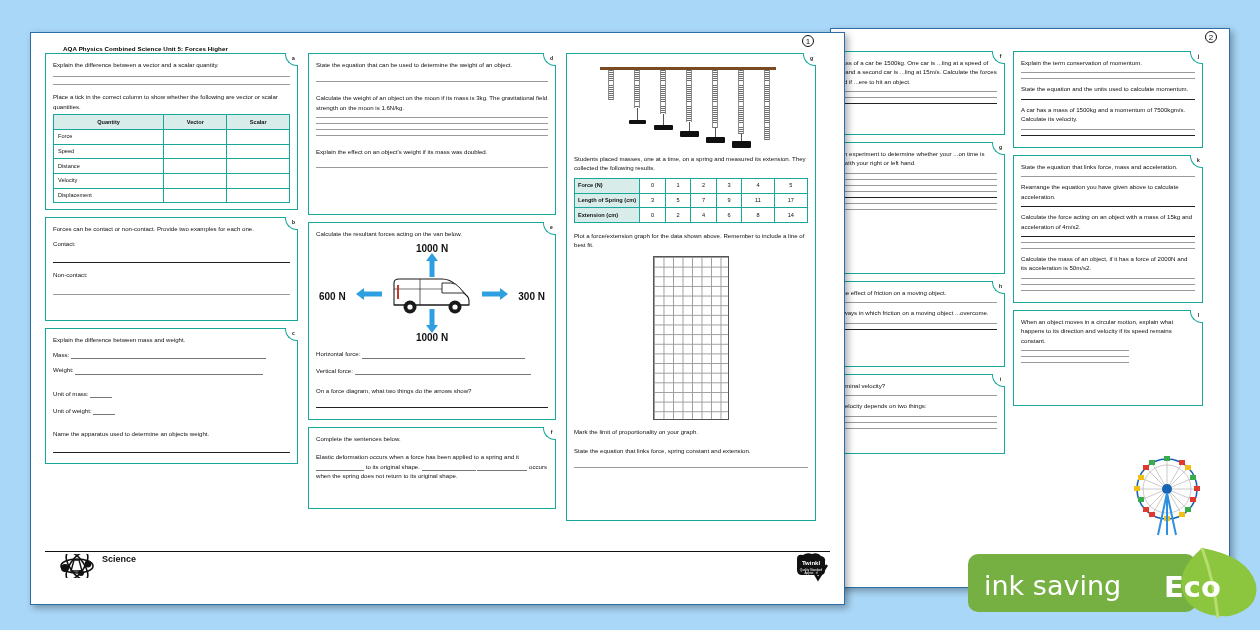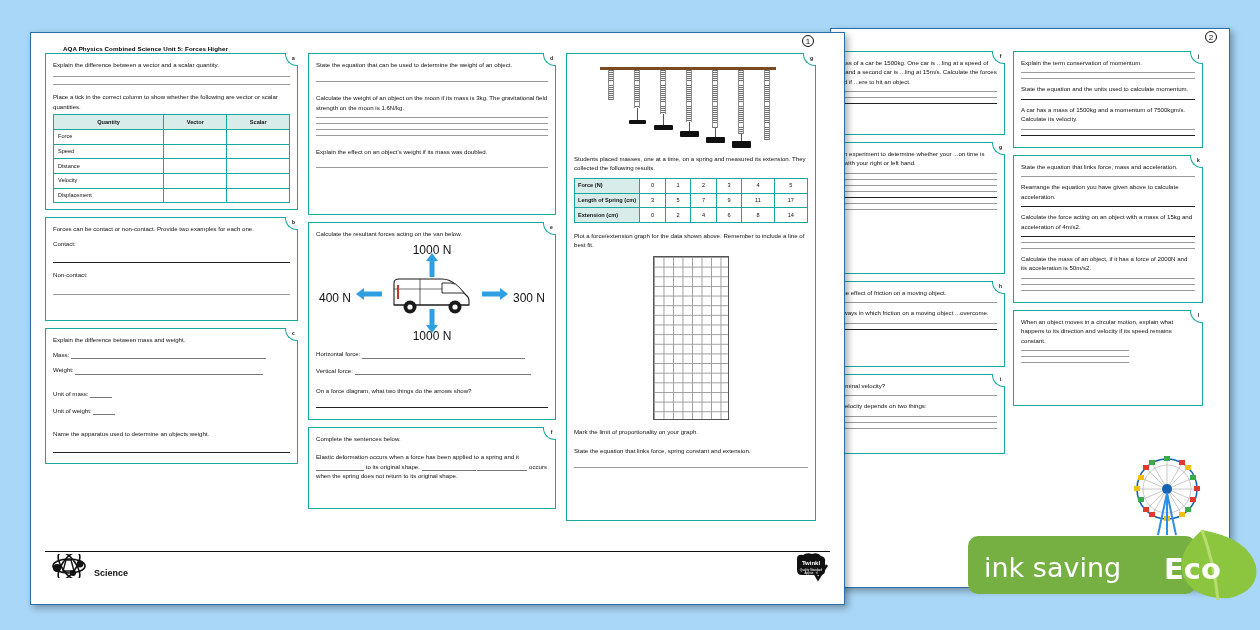--- a/index.html
+++ b/index.html
@@ -89,21 +89,21 @@
   }
   table.grid-tbl th { background: #d8ece9; font-weight: bold; }
   table.grid-tbl td.lbl {
     background: #d8ece9; font-weight: bold; text-align: left;
     width: 28%; line-height: 1.25;
   }
   table.vs-tbl td.qcell { text-align: left; padding-left: 4px; }
 
   
   .van-wrap { position: relative; height: 104px; margin: 3px 0 2px; }
-  .force-lbl { position: absolute; font-size: 12px; font-weight: normal; color: #111; }
+  .force-lbl { position: absolute; font-size: 10px; font-weight: bold; color: #111; }
   .fl-top { top: 0; left: 50%; transform: translateX(-50%); }
   .fl-bot { bottom: 0; left: 50%; transform: translateX(-50%); }
   .fl-left { left: 3px; top: 48px; }
   .fl-right { right: 3px; top: 48px; }
   .arrow { position: absolute; }
 
   
   .spring-fig { position: relative; height: 88px; margin: 2px 0 4px; }
   .spring-bar { position: absolute; left: 26px; top: 5px; width: 176px; height: 3px; background: #7a4a22; }
   .spring { position: absolute; width: 6px; background:
@@ -117,26 +117,26 @@
     margin: 6px auto 7px; width: 76px; height: 164px;
     border: 1px solid #555;
     background-image:
       linear-gradient(to right, #9d9d9d 0.6px, transparent 0.6px),
       linear-gradient(to bottom, #9d9d9d 0.6px, transparent 0.6px);
     background-size: 9.5px 9.65px;
   }
 
   
   .footer-rule { position: absolute; left: 14px; right: 14px; bottom: 52px; border-top: 1.4px solid #111; }
-  .footer-brand { position: absolute; left: 20px; bottom: 26px; display: flex; align-items: flex-end; gap: 7px; }
+  .footer-brand { position: absolute; left: 28px; bottom: 26px; display: flex; align-items: flex-start; gap: 7px; }
   .footer-brand .label { font-size: 9px; font-weight: bold; color: #111; }
   .twinkl-logo { position: absolute; right: 16px; bottom: 22px; width: 34px; height: 30px; }
 
   
-  #eco-badge { position: absolute; left: 968px; top: 528px; width: 292px; height: 72px; }
+  #eco-badge { position: absolute; left: 968px; top: 546px; width: 292px; height: 72px; }
   .eco-pill {
     position: absolute; left: 0; top: 8px; width: 228px; height: 58px;
     background: #76b043; border-radius: 10px;
   }
   .eco-pill-text {
     position: absolute; left: 16px; top: 24px; width: 210px;
     font-size: 27px; color: #ffffff; font-weight: normal;
     font-family: "DejaVu Sans", sans-serif;
   }
   .eco-word {
@@ -339,21 +339,21 @@
           <div class="rule" style="margin-top:10px;"></div>
         </div>
 
         <div class="qbox" style="height:198px;">
           <span class="corner">e</span>
           <p>Calculate the resultant forces acting on the van below.</p>
 
           <div class="van-wrap">
             <div class="force-lbl fl-top">1000 N</div>
             <div class="force-lbl fl-bot">1000 N</div>
-            <div class="force-lbl fl-left">400 N</div>
+            <div class="force-lbl fl-left">600 N</div>
             <div class="force-lbl fl-right">300 N</div>
 
             <svg class="arrow" style="left:50%; top:12px; transform:translateX(-50%);" width="14" height="24" viewBox="0 0 14 24">
               <polygon points="7,0 13,8 9.5,8 9.5,24 4.5,24 4.5,8 1,8" fill="#2e9fe0"></polygon>
             </svg>
             <svg class="arrow" style="left:50%; bottom:12px; transform:translateX(-50%);" width="14" height="24" viewBox="0 0 14 24">
               <polygon points="7,24 13,16 9.5,16 9.5,0 4.5,0 4.5,16 1,16" fill="#2e9fe0"></polygon>
             </svg>
             <svg class="arrow" style="left:40px; top:46px;" width="26" height="14" viewBox="0 0 26 14">
               <polygon points="0,7 8,1 8,4.5 26,4.5 26,9.5 8,9.5 8,13" fill="#2e9fe0"></polygon>

